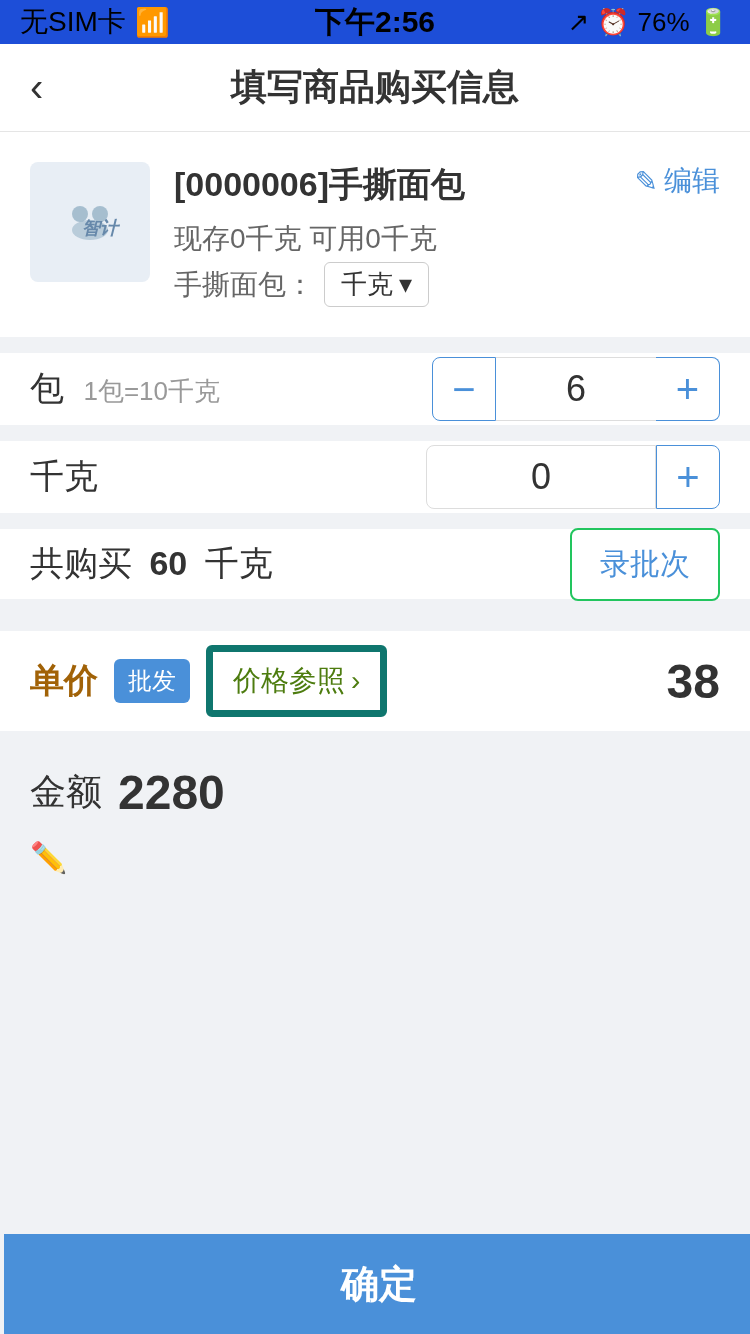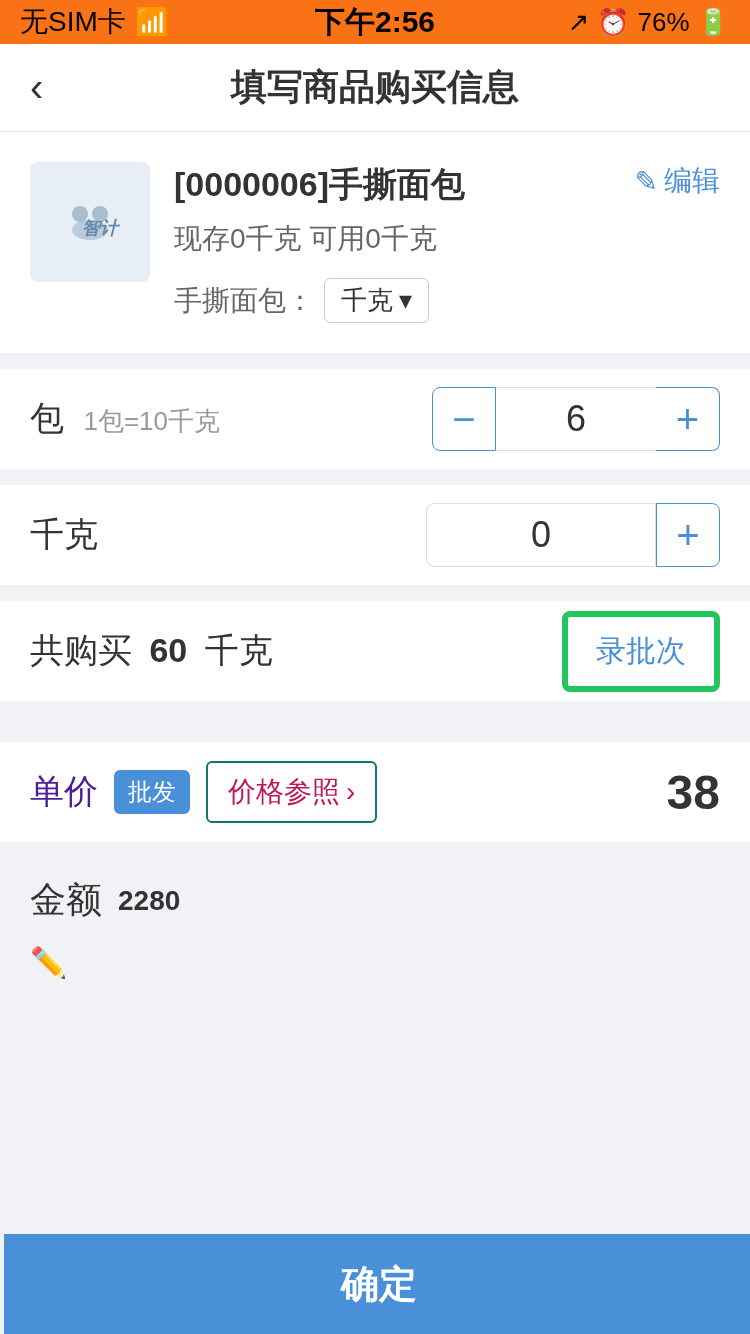--- a/index.html
+++ b/index.html
@@ -9,21 +9,21 @@
       min-height: 1334px;
       font-family: -apple-system, "PingFang SC", "Helvetica Neue", Arial, sans-serif;
       background: #f0f2f5;
       font-size: 32px;
     }
 
     
     .status-bar {
       width: 750px;
       height: 44px;
-      background: #f97316;
+      background: #1d4ed8;
       display: flex;
       align-items: center;
       justify-content: space-between;
       padding: 8px 20px;
       font-size: 28px;
       font-weight: 500;
       color: #000;
     }
     .status-left { display: flex; align-items: center; gap: 10px; }
     .status-center { position: absolute; left: 50%; transform: translateX(-50%); font-size: 30px; font-weight: 600; }
@@ -77,21 +77,21 @@
     .product-info { flex: 1; }
     .product-name {
       font-size: 34px;
       font-weight: 600;
       color: #333;
       margin-bottom: 12px;
     }
     .product-stock {
       font-size: 28px;
       color: #666;
-      margin-bottom: 20px;
+      margin-bottom: 4px;
     }
     .product-unit {
       font-size: 28px;
       color: #666;
       display: flex;
       align-items: center;
       gap: 10px;
     }
     .unit-select {
       border: 1px solid #ccc;
@@ -117,21 +117,21 @@
 
     
     .input-section {
       background: #fff;
       padding: 0 30px;
       margin-bottom: 16px;
     }
     .input-row {
       display: flex;
       align-items: center;
-      height: 100px;
+      height: 72px;
       border-bottom: 1px solid #f0f0f0;
     }
     .input-row:last-child { border-bottom: none; }
     .input-label {
       font-size: 34px;
       color: #333;
       flex: 1;
     }
     .input-sublabel {
       font-size: 26px;
@@ -192,30 +192,30 @@
       background: #fff;
       border-radius: 0 8px 8px 0;
     }
 
     
     .total-section {
       background: #fff;
       padding: 0 30px;
       display: flex;
       align-items: center;
-      height: 100px;
-      margin-bottom: 25px;
+      height: 70px;
+      margin-bottom: 16px;
     }
     .total-text {
       font-size: 34px;
       color: #333;
       flex: 1;
     }
     .batch-btn {
-      border: 6px solid #22c55e;
+      border: 2px solid #22c55e;
       color: #4a90d9;
       font-size: 30px;
       padding: 14px 28px;
       border-radius: 8px;
       cursor: pointer;
       background: #fff;
     }
 
     
     .price-section {
@@ -223,34 +223,35 @@
       padding: 0 30px;
       margin-bottom: 4px;
     }
     .price-row {
       display: flex;
       align-items: center;
       height: 100px;
     }
     .price-label {
       font-size: 34px;
-      color: #4c1d95;
+      color: #a16207;
       margin-right: 16px;
+      font-weight: bold;
     }
     .price-tag {
       background: #4a90d9;
       color: #fff;
       font-size: 24px;
       padding: 6px 14px;
       border-radius: 6px;
       margin-right: 16px;
     }
     .price-ref-btn {
-      border: 2px solid #0f766e;
-      color: #be185d;
+      border: 7px solid #0f766e;
+      color: #4d7c0f;
       font-size: 28px;
       padding: 10px 20px;
       border-radius: 6px;
       display: flex;
       align-items: center;
       gap: 6px;
       cursor: pointer;
       background: #fff;
     }
     .price-value {
@@ -269,21 +270,21 @@
       display: flex;
       align-items: center;
       margin-bottom: 20px;
     }
     .amount-label {
       font-size: 36px;
       color: #333;
       margin-right: 16px;
     }
     .amount-value {
-      font-size: 28px;
+      font-size: 48px;
       font-weight: 700;
       color: #333;
     }
     .remark-row {
       display: flex;
       align-items: center;
       gap: 14px;
       color: #999;
       font-size: 30px;
       padding-bottom: 30px;

